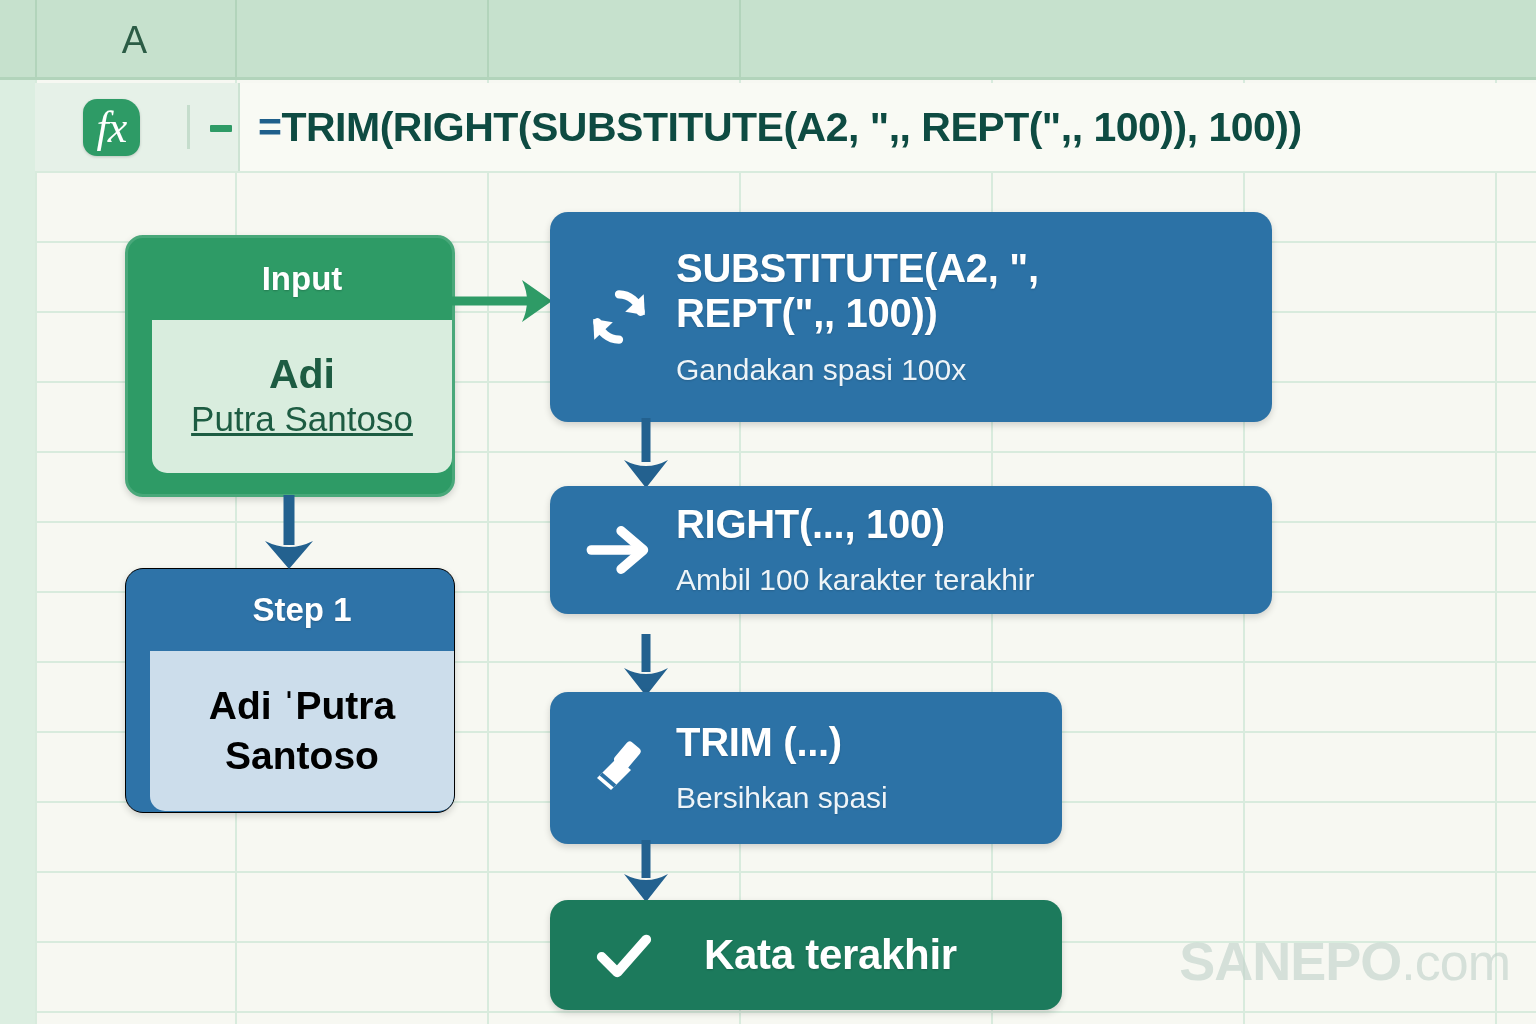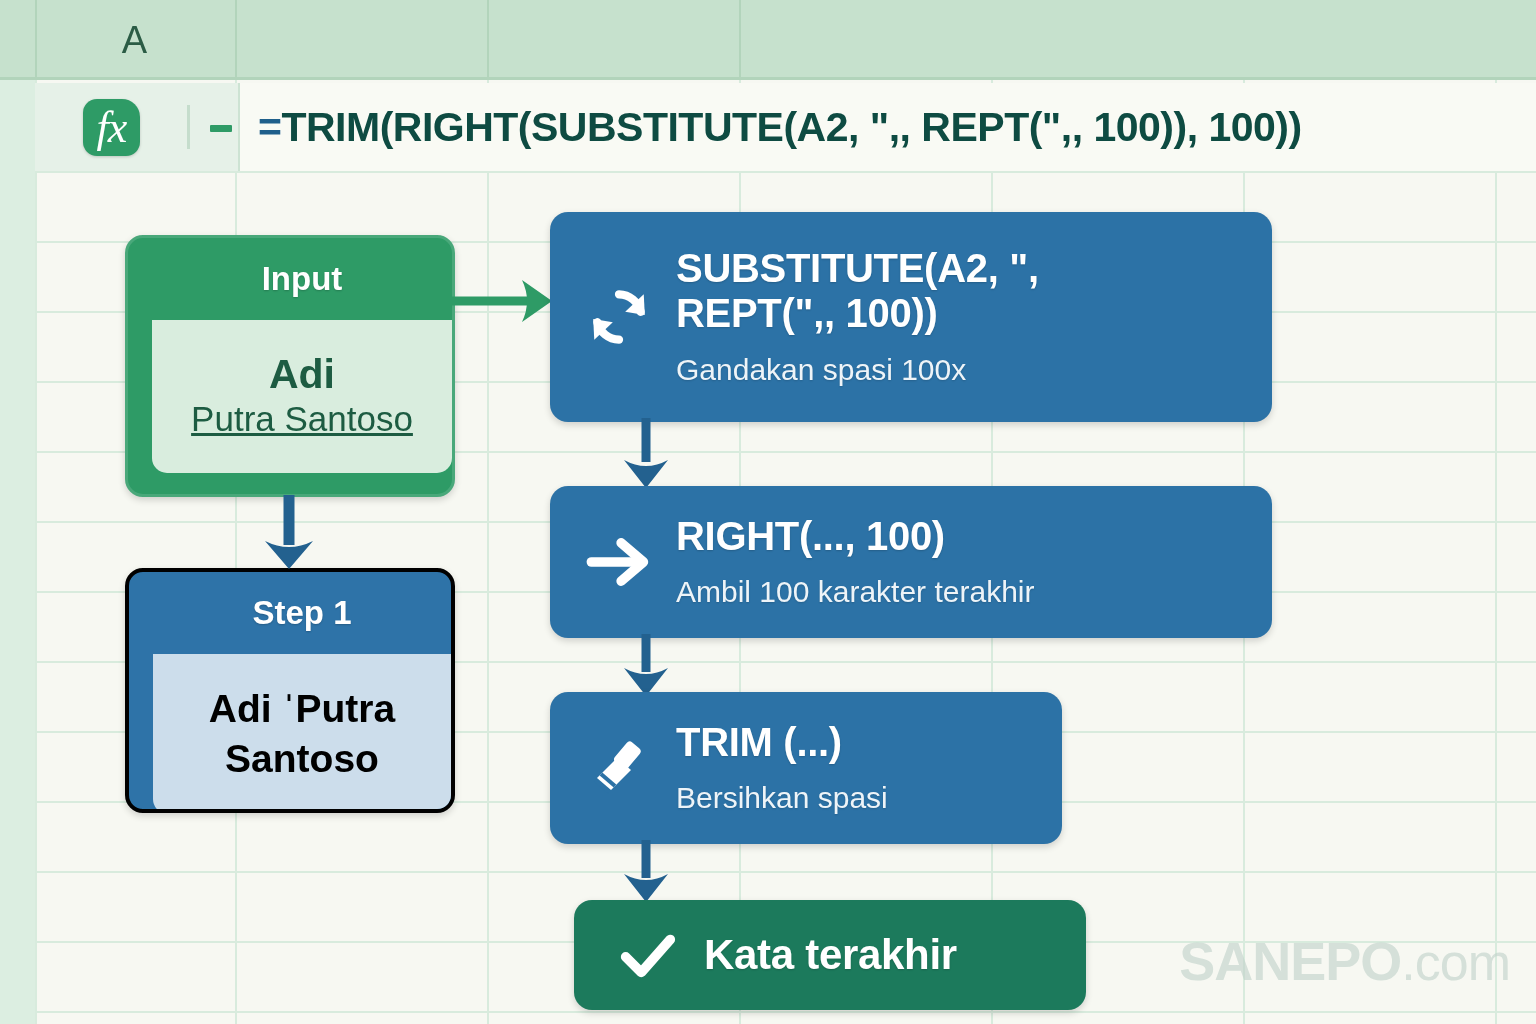--- a/index.html
+++ b/index.html
@@ -116,21 +116,21 @@
 
   #input-card { left:125px; top:235px; width:330px; height:262px;
                 background:#2e9b66; border:3px solid #49a87a; }
   #input-card .hd { height:82px; }
   #input-card .bd { height:153px; background:#d9edde; padding:0 10px;
                     border-radius:0 0 15px 15px; }
   #input-card .ln1 { font-size:41px; font-weight:700; color:#1d5c42; line-height:1.12; }
   #input-card .ln2 { font-size:35px; font-weight:400; color:#1d5c42; line-height:1.22;text-decoration:underline; }
 
   #step1-card { left:125px; top:568px; width:330px; height:245px;
-                background:#2e73a8; border:4px solid #000000; }
+                background:#2e73a8; border:1px solid #000000; }
   #step1-card .hd { height:82px; }
   #step1-card .bd { height:160px; background:#ccddeb; padding:0 10px;
                     border-radius:0 0 15px 15px; }
   #step1-card .ln1,
   #step1-card .ln2 { font-size:39px; font-weight:700; color:#000000; line-height:1.28; }
 
   
   .step-card {
     background:#2c72a6;
     display:flex; align-items:center;
@@ -147,27 +147,27 @@
     line-height:1.12; letter-spacing:-0.3px;
     text-shadow:0 1px 2px rgba(0,0,0,0.18);
   }
   .step-sub {
     font-size:30px; font-weight:400; color:#eef4f8;
     line-height:1.2; margin-top:16px;
     text-shadow:0 1px 2px rgba(0,0,0,0.15);
   }
 
   #sub-card   { left:550px; top:212px; width:722px; height:210px; }
-  #right-card { left:550px; top:486px; width:722px; height:152px; }
+  #right-card { left:550px; top:486px; width:722px; height:128px; }
   #trim-card  { left:550px; top:692px; width:512px; height:152px; }
 
   #result-card {
-    left:574px; top:900px; width:512px; height:110px;
+    left:550px; top:900px; width:512px; height:110px;
     background:#1c7a5c;
-    display:flex; align-items:center; padding-left:36px;
+    display:flex; align-items:center; padding-left:36px;gap:24px;
   }
   #result-card .step-title { font-size:42px; }
 
   
   .arrow { position:absolute; }
 
   
   #watermark {
     position:absolute; right:26px; top:930px;
     font-size:54px; font-weight:700; color:#c3d4cc;

